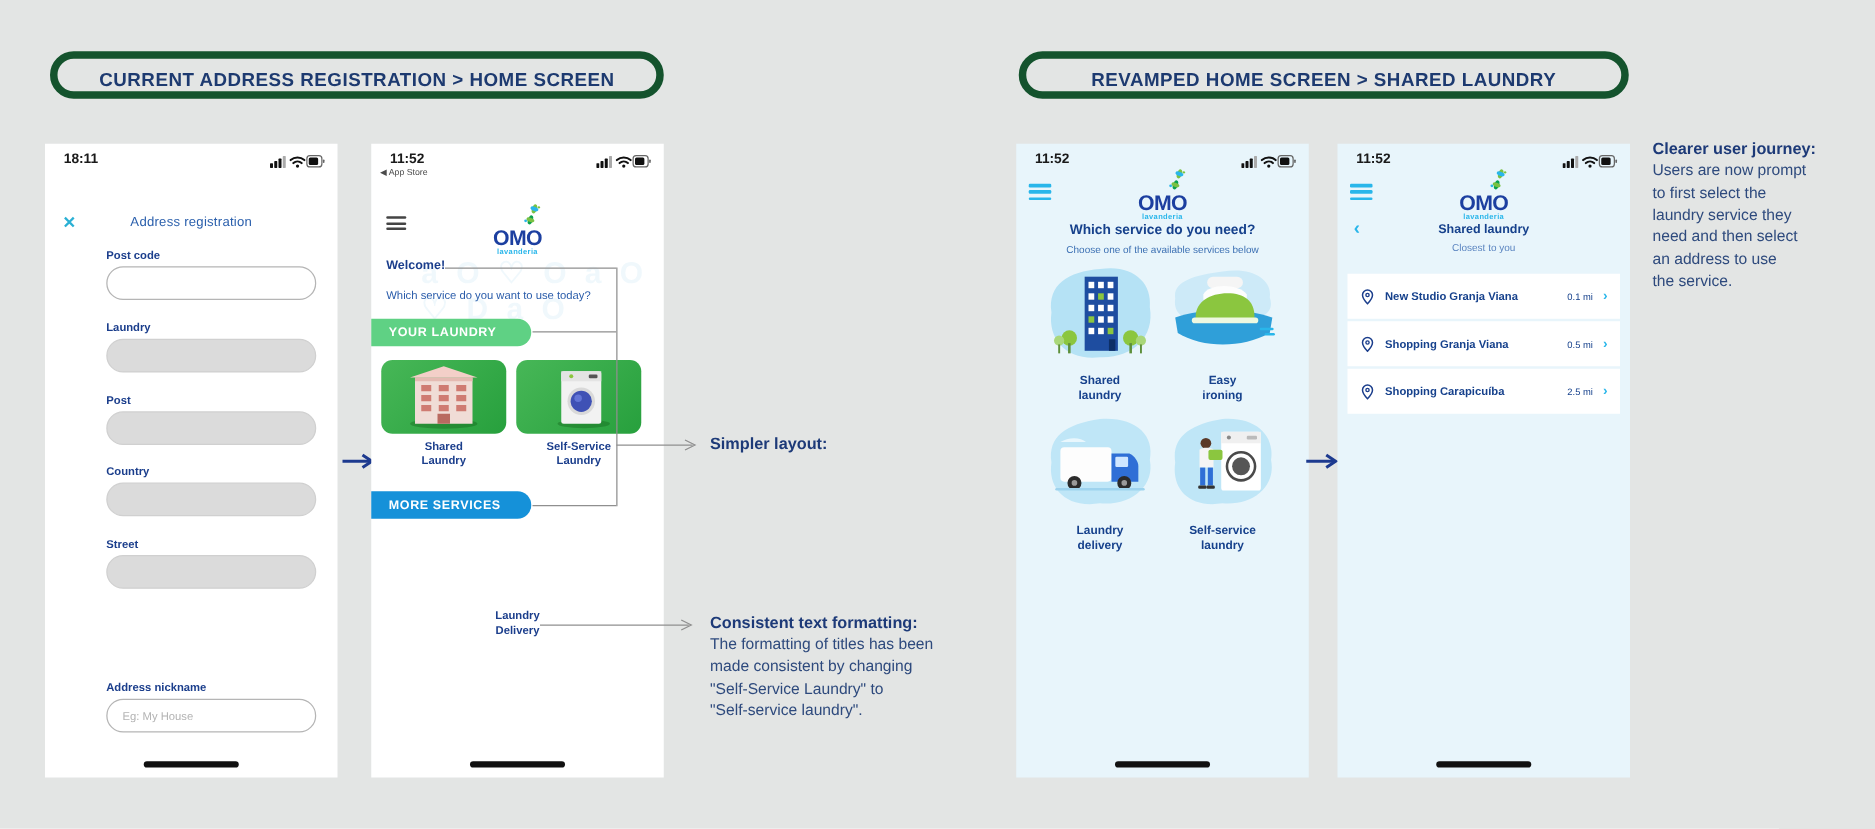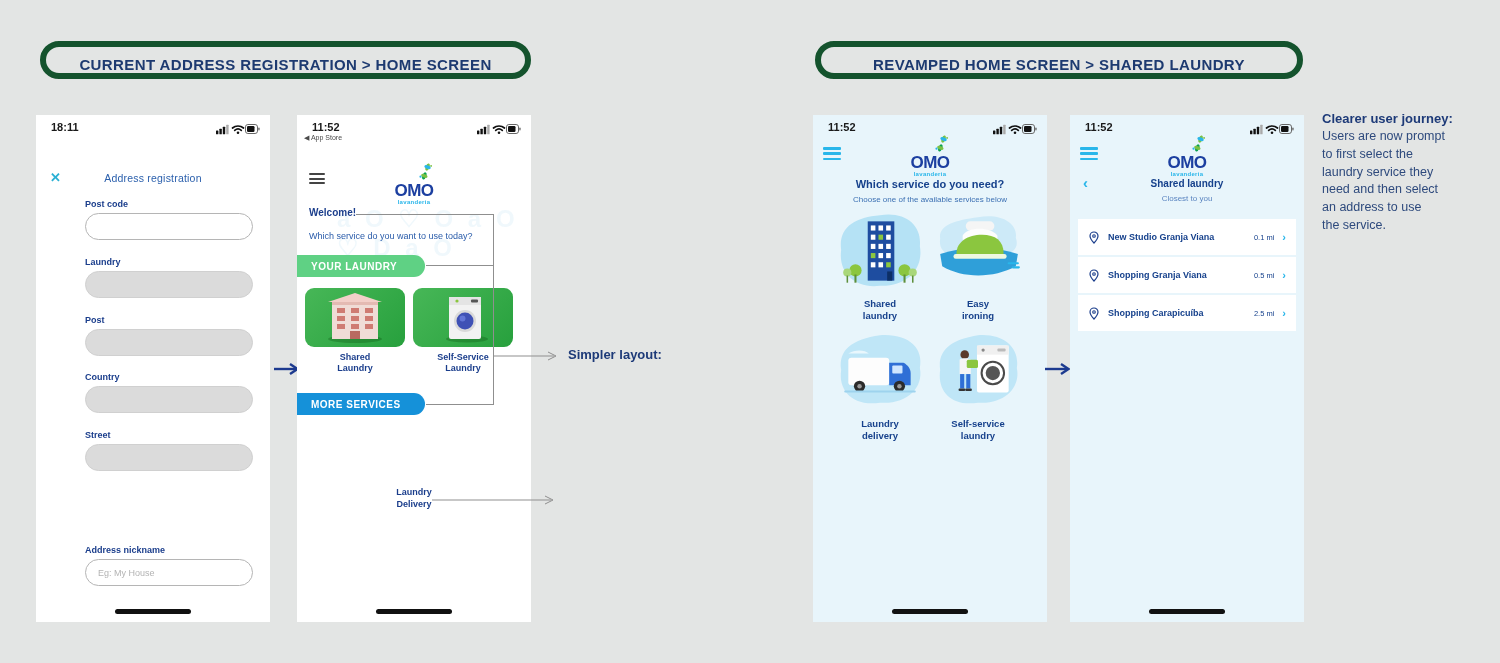--- a/index.html
+++ b/index.html
@@ -256,20 +256,27 @@
     <line x1="0" y1="5" x2="61" y2="5" stroke="#8f8f8f" stroke-width="1"></line>
     <path d="M55 1 L63 5 L55 9" fill="none" stroke="#8f8f8f" stroke-width="1"></path>
   </svg>
   <svg class="abs" style="left:432px;top:495px;" width="128" height="10">
     <line x1="0" y1="5" x2="119" y2="5" stroke="#8f8f8f" stroke-width="1"></line>
     <path d="M113 1 L121 5 L113 9" fill="none" stroke="#8f8f8f" stroke-width="1"></path>
   </svg>
 
   <div class="ann" style="left:568px;top:347px;">
     <div class="ann-title">Simpler layout:</div>
+  </div>
+  <div class="ann" style="left:568px;top:490px;">
+    <div class="ann-title">Consistent text formatting:</div>
+    <div class="ann-body">The formatting of titles has been
+made consistent by changing
+"Self-Service Laundry" to
+"Self-service laundry".</div>
   </div>
 
   <div class="phone blue" style="left:813px;">
     <div class="time">11:52</div>
     <svg class="sbicons" width="44" height="12" viewBox="0 0 44 12">
       <rect x="0" y="7.5" width="2.4" height="3.8" rx=".5" fill="#111"></rect>
         <rect x="3.4" y="5.8" width="2.4" height="5.5" rx=".5" fill="#111"></rect>
       <rect x="6.8" y="3.8" width="2.4" height="7.5" rx=".5" fill="#111"></rect>
         <rect x="10.2" y="1.8" width="2.4" height="9.5" rx=".5" fill="#aaa"></rect>
       <path d="M16.5 5a8.5 8.5 0 0 1 11 0" stroke="#111" stroke-width="1.7" fill="none" stroke-linecap="round"></path>

